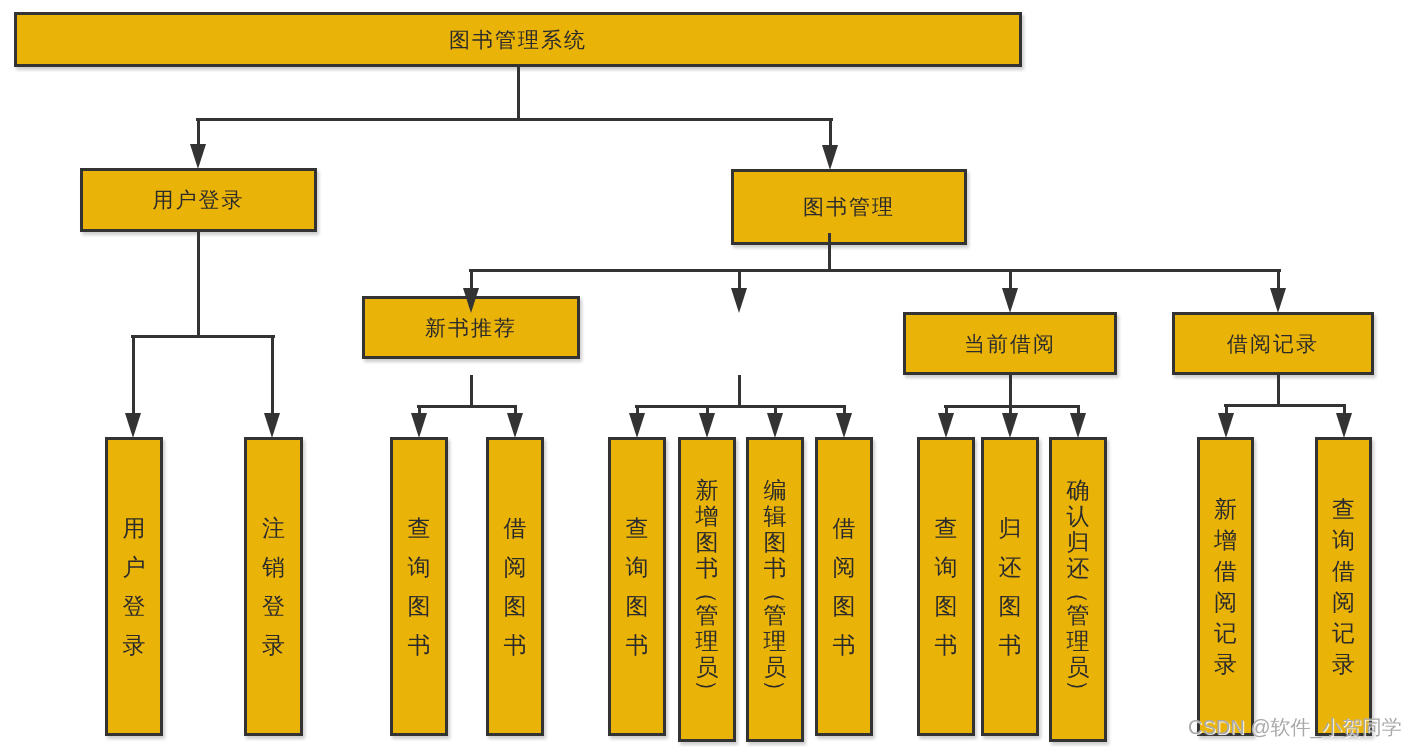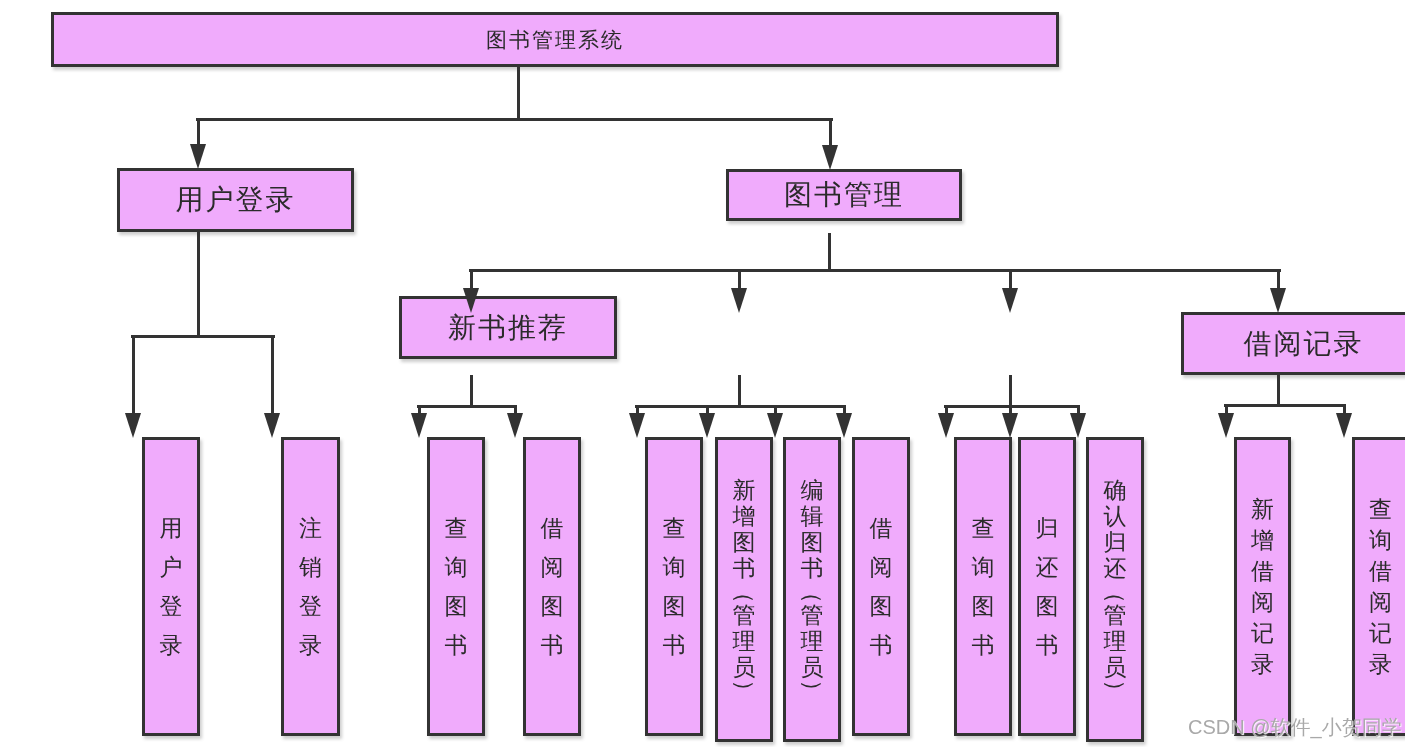--- a/index.html
+++ b/index.html
@@ -1,26 +1,26 @@
 <!DOCTYPE html>
 <html><head>
 <meta charset="utf-8">
 <style>
   html,body{margin:0;padding:0;background:#ffffff;}
   .canvas{
     position:relative;width:1405px;height:747px;background:#ffffff;
     font-family:"Liberation Sans","DejaVu Sans",sans-serif;color:#2b2b2b;overflow:hidden;
   }
   .node{
-    position:absolute;box-sizing:border-box;background:#f0abfc;
+    position:absolute;box-sizing:border-box;background:#eab308;
     border:3px solid #333333;
     box-shadow:2px 3px 3px rgba(80,80,80,0.28);
-    display:flex;align-items:center;justify-content:center;margin-left:37px;
-  }
-  .hnode span{font-size:28px;letter-spacing:2px;color:#2b2b2b;}
+    display:flex;align-items:center;justify-content:center;
+  }
+  .hnode span{font-size:21px;letter-spacing:2px;color:#2b2b2b;}
   .root span{font-size:21px;letter-spacing:2px;}
   .vbox{flex-direction:column;}
   .vchar{display:block;font-size:23px;line-height:1;color:#2b2b2b;}
   .g4{gap:16px;}
   .g6{gap:8px;}
   .dense{gap:3px;}
   .rot{transform:rotate(90deg);height:18px;line-height:18px;}
   .line{position:absolute;background:#333333;}
   .arrow{
     position:absolute;width:0;height:0;
@@ -37,28 +37,31 @@
 
 <div class="canvas">
 
   <div class="node hnode root" style="left:14px;top:12px;width:1008px;height:55px">
     <span>图书管理系统</span>
   </div>
 
   <div class="node hnode" style="left:80px;top:168px;width:237px;height:64px">
     <span>用户登录</span>
   </div>
-  <div class="node hnode" style="left:689px;top:169px;width:236px;height:52px">
+  <div class="node hnode" style="left:731px;top:169px;width:236px;height:76px">
     <span>图书管理</span>
   </div>
 
   <div class="node hnode" style="left:362px;top:296px;width:218px;height:63px">
     <span>新书推荐</span>
   </div>
-  <div class="node hnode" style="left:1144px;top:312px;width:245px;height:63px">
+  <div class="node hnode" style="left:903px;top:312px;width:214px;height:63px">
+    <span>当前借阅</span>
+  </div>
+  <div class="node hnode" style="left:1172px;top:312px;width:202px;height:63px">
     <span>借阅记录</span>
   </div>
 
   <div class="node vbox g4" style="left:105px;top:437px;width:58px;height:299px">
       <span class="vchar">用</span>
       <span class="vchar">户</span>
       <span class="vchar">登</span>
       <span class="vchar">录</span>
     </div>
   <div class="node vbox g4" style="left:244px;top:437px;width:59px;height:299px">

